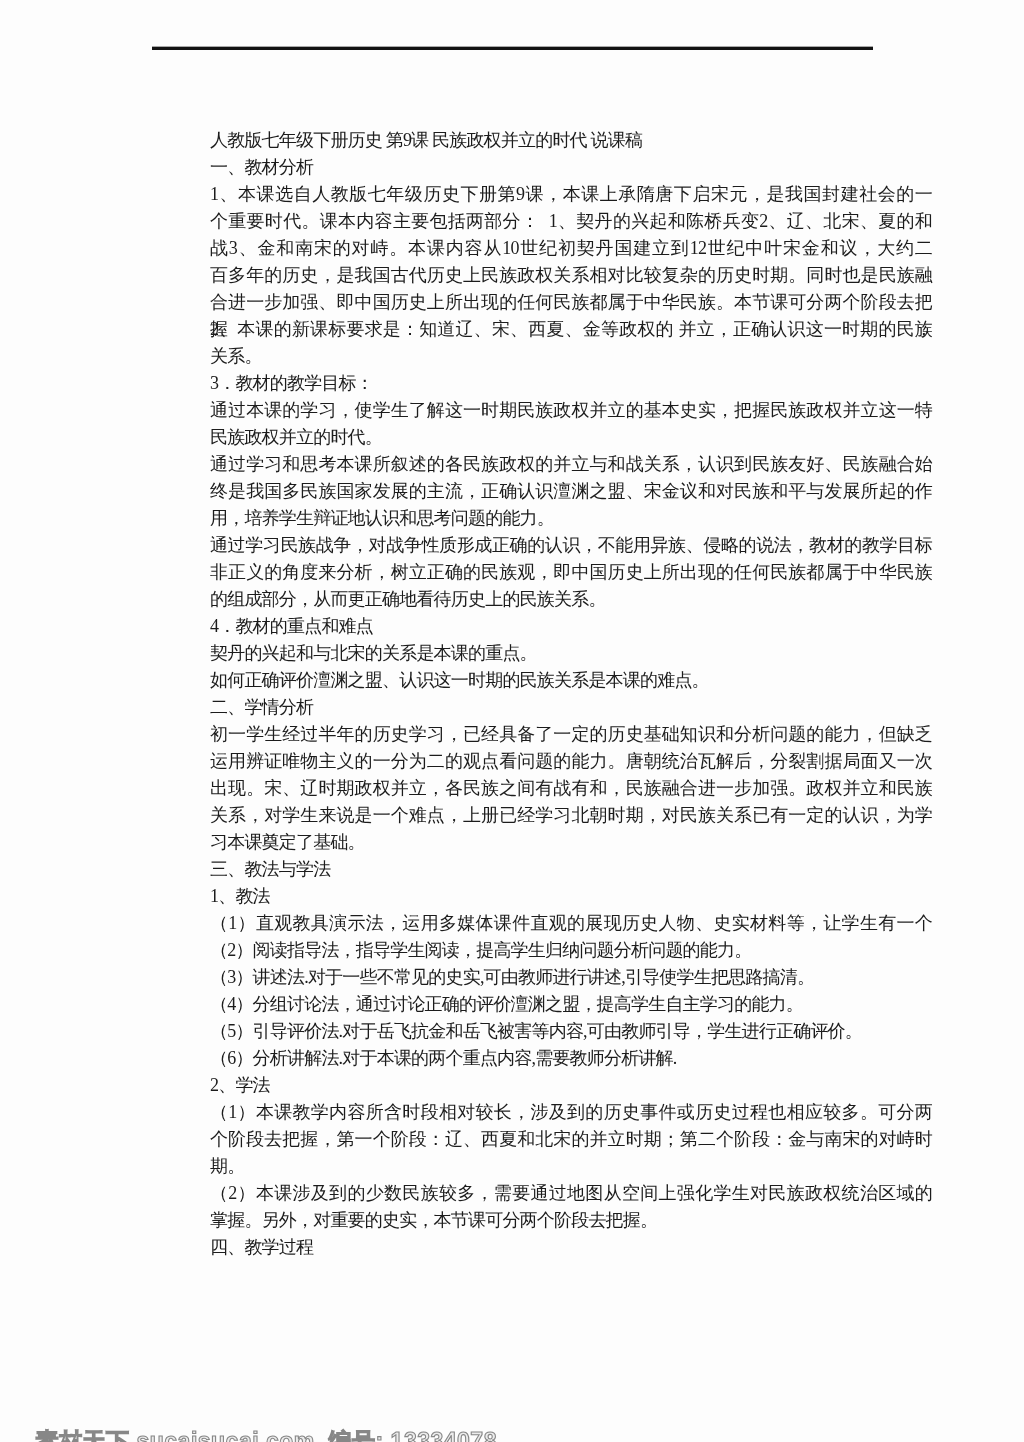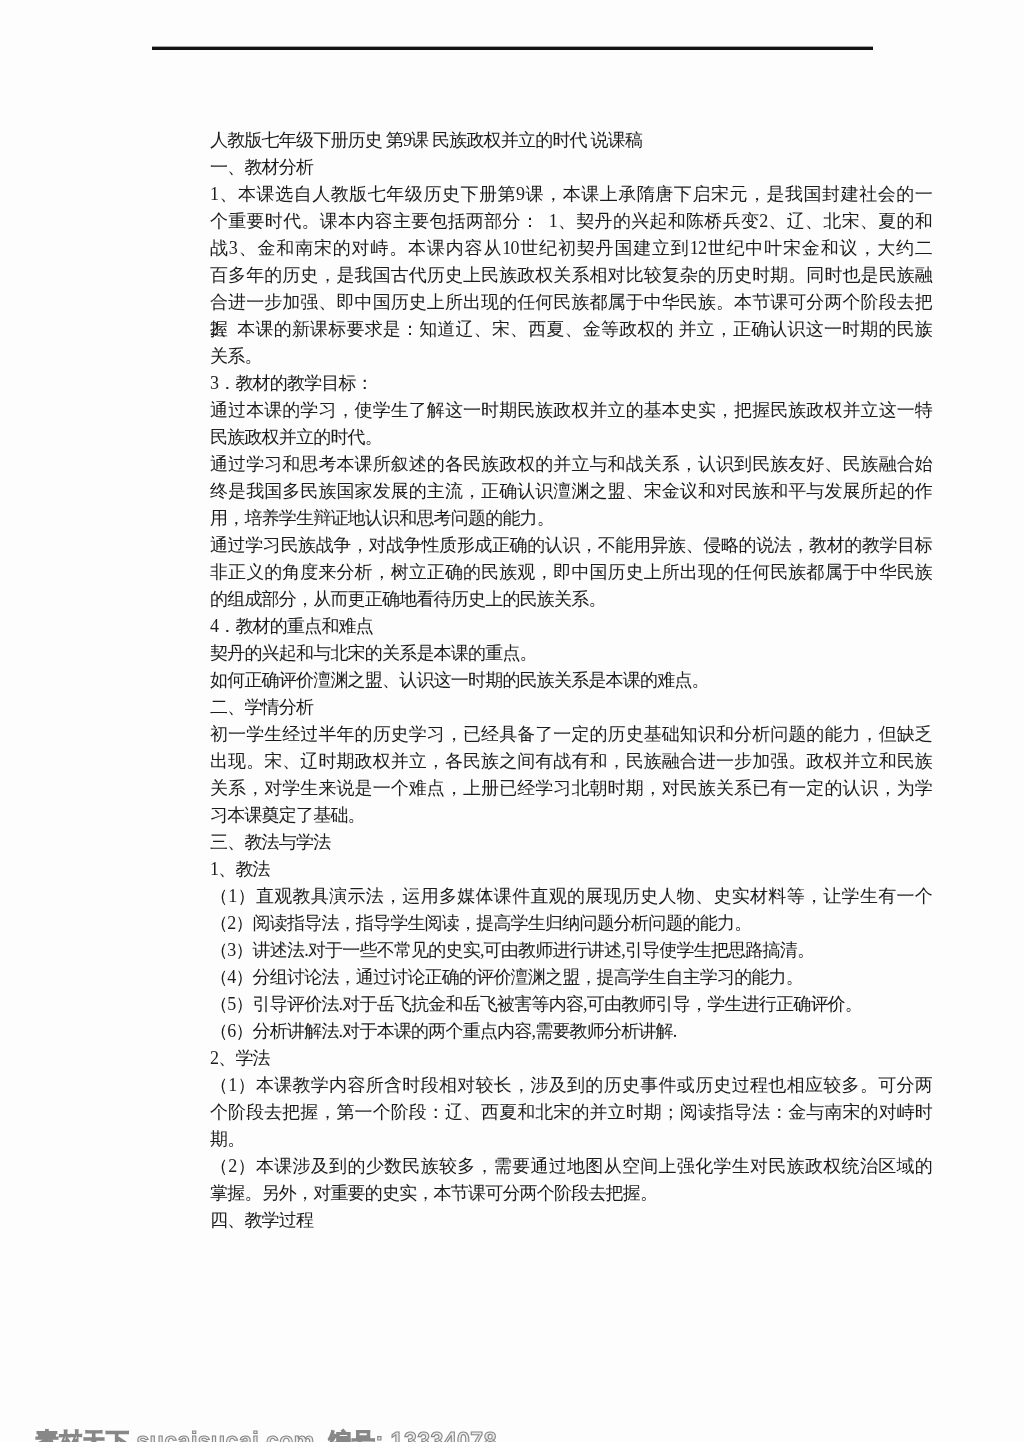--- a/index.html
+++ b/index.html
@@ -82,34 +82,35 @@
       <div class="line fill">终是我国多民族国家发展的主流，正确认识澶渊之盟、宋金议和对民族和平与发展所起的作</div>
       <div class="line">用，培养学生辩证地认识和思考问题的能力。</div>
       <div class="line fill">通过学习民族战争，对战争性质形成正确的认识，不能用异族、侵略的说法，教材的教学目标</div>
       <div class="line fill">非正义的角度来分析，树立正确的民族观，即中国历史上所出现的任何民族都属于中华民族</div>
       <div class="line">的组成部分，从而更正确地看待历史上的民族关系。</div>
       <div class="line">4．教材的重点和难点</div>
       <div class="line">契丹的兴起和与北宋的关系是本课的重点。</div>
       <div class="line">如何正确评价澶渊之盟、认识这一时期的民族关系是本课的难点。</div>
       <div class="line">二、学情分析</div>
       <div class="line fill">初一学生经过半年的历史学习，已经具备了一定的历史基础知识和分析问题的能力，但缺乏</div>
+      <div class="line fill">运用辨证唯物主义的一分为二的观点看问题的能力。唐朝统治瓦解后，分裂割据局面又一次</div>
       <div class="line fill">出现。宋、辽时期政权并立，各民族之间有战有和，民族融合进一步加强。政权并立和民族</div>
       <div class="line fill">关系，对学生来说是一个难点，上册已经学习北朝时期，对民族关系已有一定的认识，为学</div>
       <div class="line">习本课奠定了基础。</div>
       <div class="line">三、教法与学法</div>
       <div class="line">1、教法</div>
       <div class="line fill">（1）直观教具演示法，运用多媒体课件直观的展现历史人物、史实材料等，让学生有一个</div>
       <div class="line">（2）阅读指导法，指导学生阅读，提高学生归纳问题分析问题的能力。</div>
       <div class="line">（3）讲述法.对于一些不常见的史实,可由教师进行讲述,引导使学生把思路搞清。</div>
       <div class="line">（4）分组讨论法，通过讨论正确的评价澶渊之盟，提高学生自主学习的能力。</div>
       <div class="line">（5）引导评价法.对于岳飞抗金和岳飞被害等内容,可由教师引导，学生进行正确评价。</div>
       <div class="line">（6）分析讲解法.对于本课的两个重点内容,需要教师分析讲解.</div>
       <div class="line">2、学法</div>
       <div class="line fill">（1）本课教学内容所含时段相对较长，涉及到的历史事件或历史过程也相应较多。可分两</div>
-      <div class="line fill">个阶段去把握，第一个阶段：辽、西夏和北宋的并立时期；阅读指导法：金与南宋的对峙时</div>
+      <div class="line fill">个阶段去把握，第一个阶段：辽、西夏和北宋的并立时期；第二个阶段：金与南宋的对峙时</div>
       <div class="line">期。</div>
       <div class="line fill">（2）本课涉及到的少数民族较多，需要通过地图从空间上强化学生对民族政权统治区域的</div>
       <div class="line">掌握。另外，对重要的史实，本节课可分两个阶段去把握。</div>
       <div class="line">四、教学过程</div>
     </div>
   <div class="watermark">
     <span>素材天下 sucaisucai.com&nbsp; 编号: 13334078</span>
   </div>
 </div>
 

